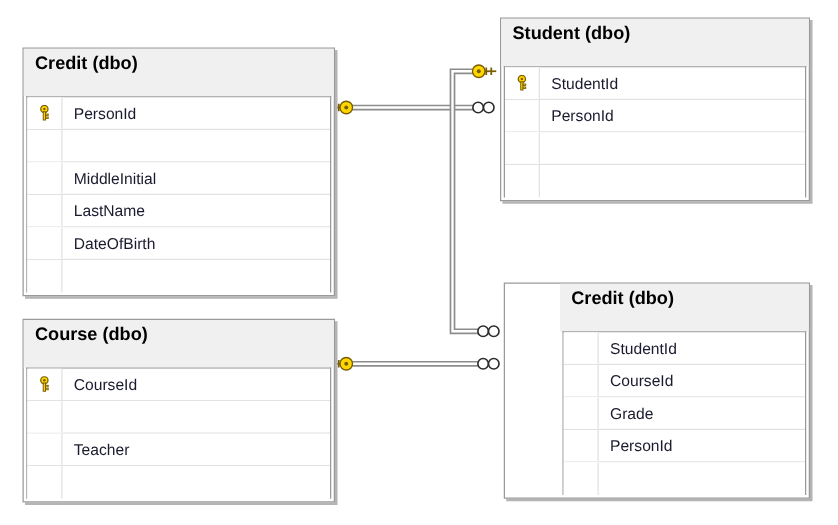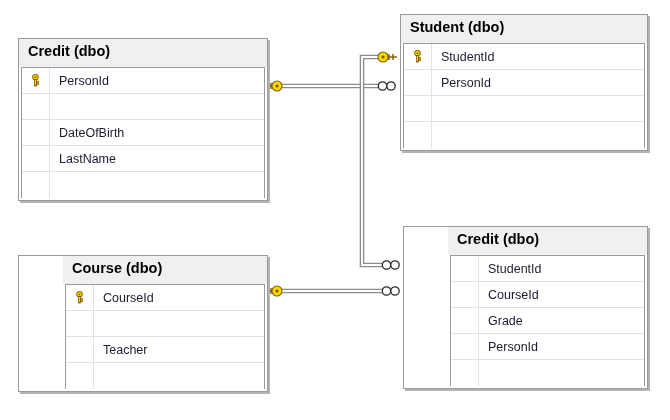--- a/index.html
+++ b/index.html
@@ -23,21 +23,21 @@
     border:1px solid #9a9a9a;
     box-shadow:2px 2px 0 0 #b4b4b4;
     box-sizing:border-box;
   }
   .table-header{
     background:#f0f0f0;
     color:#000000;
     font-weight:bold;
     font-size:14.5px;
     line-height:25px;
-    height:28px;
+    height:38px;
     padding:0 0 0 9px;
     white-space:nowrap;
     overflow:hidden;
     box-sizing:border-box;
   }
   .grid{
     border:1px solid #9a9a9a;
     border-bottom:none;
     margin:0 2px 2px 2px;
     background:#ffffff;
@@ -71,21 +71,21 @@
     color:#1b1b2f;
     white-space:nowrap;
     overflow:hidden;
     box-sizing:border-box;
   }
   .keyicon{display:block;width:13px;height:13px;}
 
   
   #tbl-person {left:18px;  top:38px;  width:250px;}
   #tbl-student{left:400px; top:14px;  width:248px;}
-  #tbl-course {left:18px;  top:255px; width:250px;padding-left:44px;}
+  #tbl-course {left:18px;  top:255px; width:250px;}
   #tbl-credit {left:403px; top:226px; width:245px;padding-left:44px;}
 </style>
 </head>
 <body>
 
 <div id="canvas">
 
   <svg id="links" viewBox="0 0 670 420" width="670" height="420">
     <defs>
 
@@ -146,25 +146,29 @@
             <rect x="7.4" y="9.6" width="2.2" height="1.2" fill="#ffd700" stroke="#7a5c00" stroke-width="0.7"></rect>
           </svg>
         </div>
         <div class="cell-name">PersonId</div>
       </div>
       <div class="row">
         <div class="cell-key"></div>
       </div>
       <div class="row">
         <div class="cell-key"></div>
+        <div class="cell-name">MiddleInitial</div>
+      </div>
+      <div class="row">
+        <div class="cell-key"></div>
+        <div class="cell-name">LastName</div>
+      </div>
+      <div class="row">
+        <div class="cell-key"></div>
         <div class="cell-name">DateOfBirth</div>
-      </div>
-      <div class="row">
-        <div class="cell-key"></div>
-        <div class="cell-name">LastName</div>
       </div>
       <div class="row filler">
         <div class="cell-key"></div>
         <div class="cell-name"></div>
       </div>
     </div>
   </div>
 
   <div class="table" id="tbl-student">
     <div class="table-header">Student (dbo)</div>

